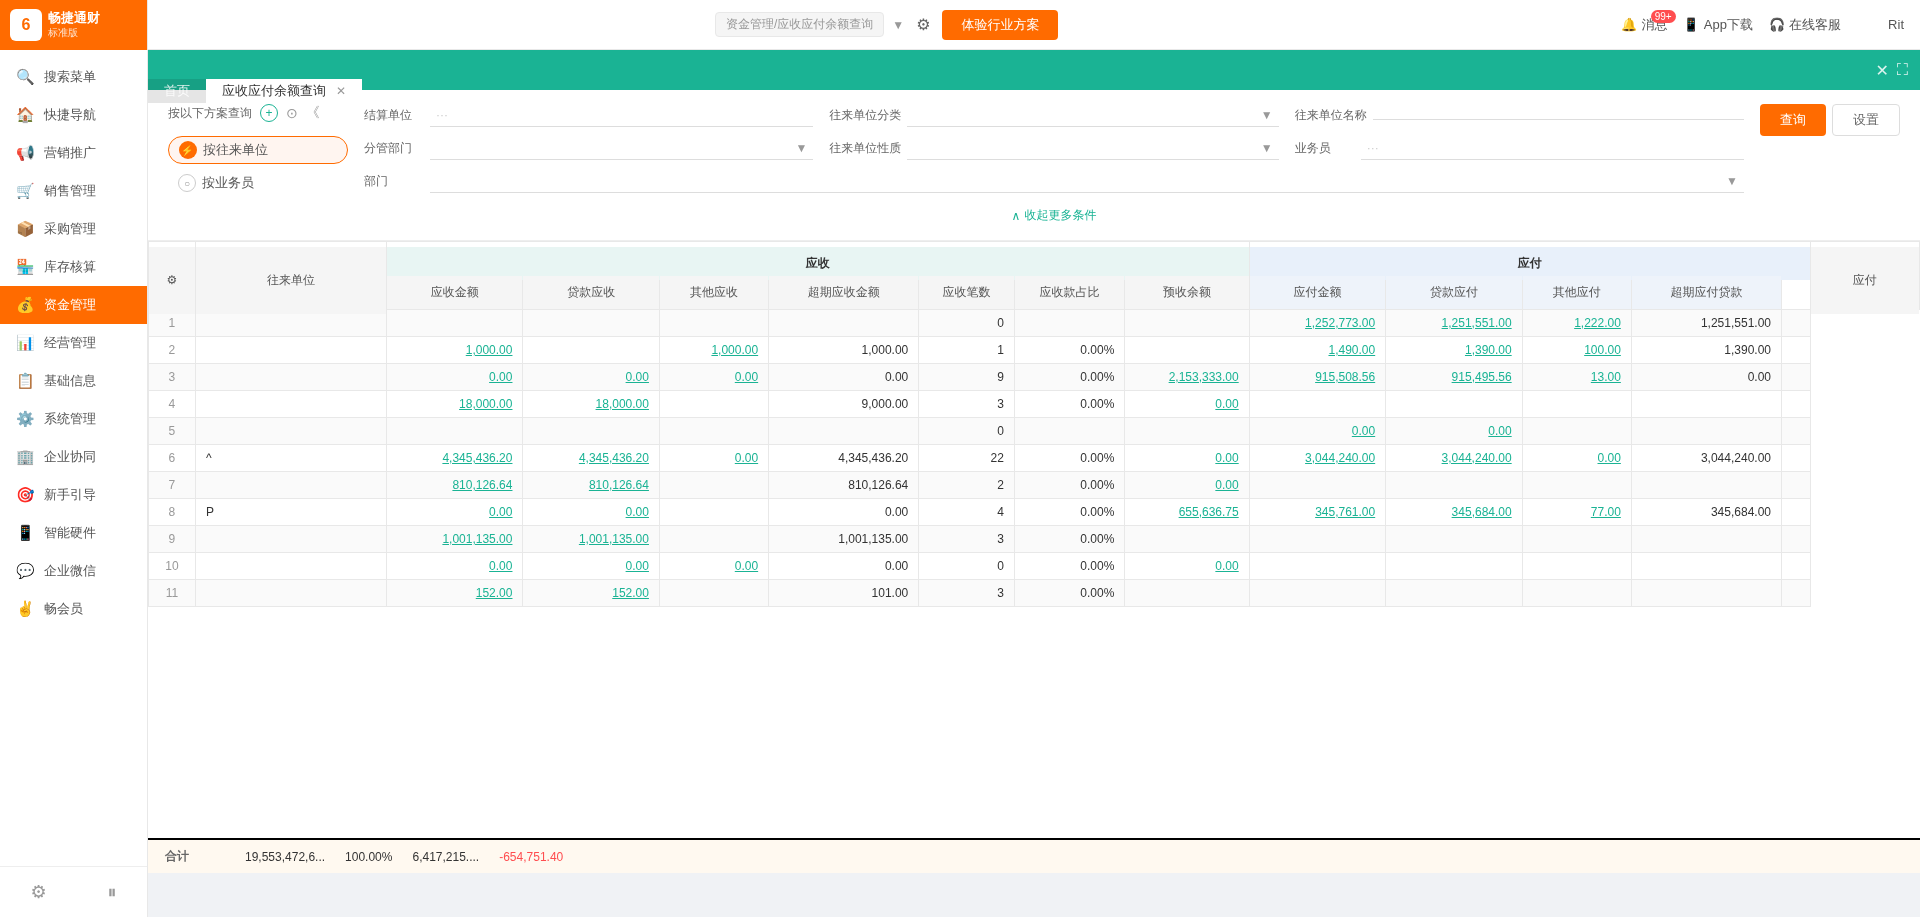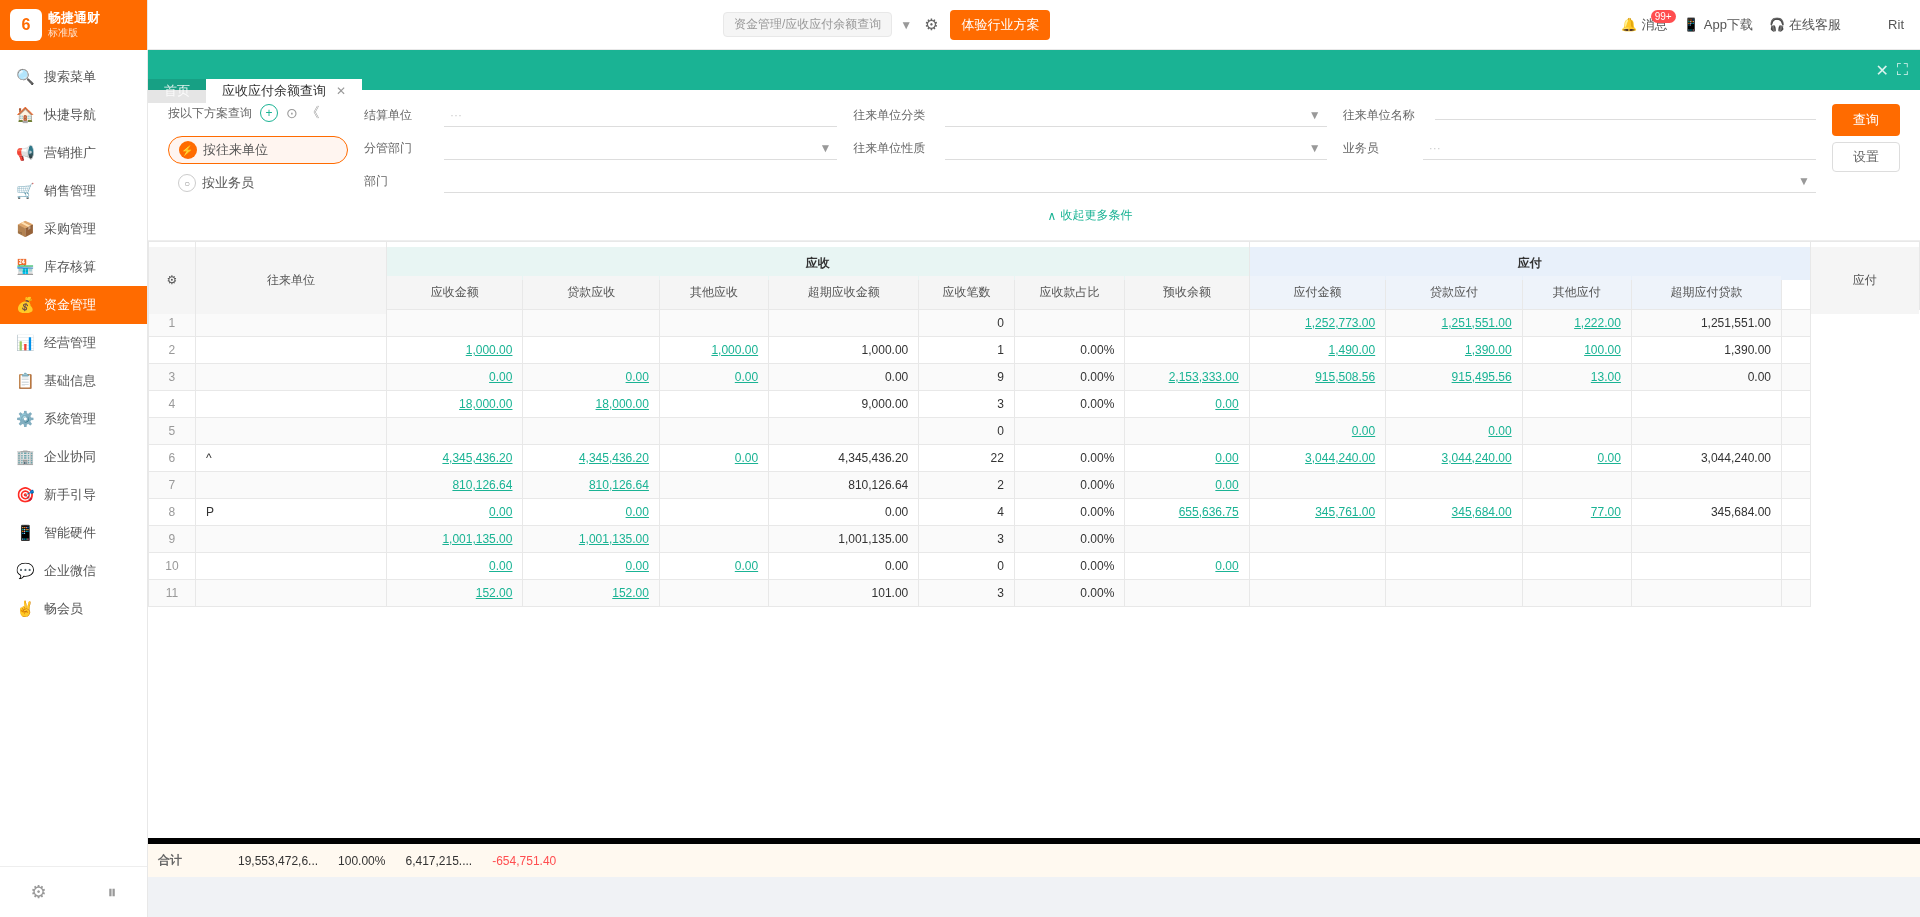--- a/index.html
+++ b/index.html
@@ -28,21 +28,21 @@
 
     
     .top-header {
       position: fixed; left: 148px; top: 0; right: 0; height: 50px; background: #fff; border-bottom: 1px solid #e8e8e8; z-index: 99;
       display: flex; align-items: center; padding: 0 16px; gap: 12px;
     }
     .breadcrumb-area { display: flex; align-items: center; gap: 8px; flex: 1; justify-content: center; }
     .breadcrumb-path { font-size: 12px; color: #999; background: #f5f5f5; border: 1px solid #e8e8e8; border-radius: 4px; padding: 3px 10px; }
     .breadcrumb-arrow { color: #999; font-size: 12px; }
     .gear-icon-btn { color: #666; font-size: 16px; cursor: pointer; padding: 4px; }
-    .promo-btn { background: #ff6b00; color: #fff; border: none; border-radius: 4px; padding: 6px 11px; font-size: 13px; cursor: pointer; white-space: nowrap; }
+    .promo-btn { background: #ff6b00; color: #fff; border: none; border-radius: 4px; padding: 6px 19px; font-size: 13px; cursor: pointer; white-space: nowrap; }
     .header-right { display: flex; align-items: center; gap: 16px; margin-left: auto; }
     .header-action { display: flex; align-items: center; gap: 4px; color: #555; font-size: 13px; cursor: pointer; position: relative; }
     .badge { background: #ff4d4f; color: #fff; font-size: 10px; border-radius: 8px; padding: 1px 4px; position: absolute; top: -6px; right: -8px; }
     .user-name { font-size: 13px; color: #555; margin-left: 31px; }
 
     
     .tab-bar {
       position: fixed; left: 148px; top: 50px; right: 0; height: 40px; background: #1ab394; z-index: 98;
       display: flex; align-items: center; padding: 0;
     }
@@ -77,33 +77,33 @@
     .filter-tab-add { color: #1ab394; border: 1px solid #1ab394; border-radius: 50%; width: 18px; height: 18px; display: flex; align-items: center; justify-content: center; font-size: 12px; cursor: pointer; }
     .filter-tab-set { color: #999; font-size: 14px; cursor: pointer; }
     .filter-tab-collapse { color: #999; font-size: 14px; cursor: pointer; }
     .filter-option { display: flex; align-items: center; gap: 6px; padding: 4px 10px; border-radius: 16px; cursor: pointer; color: #555; font-size: 13px; }
     .filter-option.active { background: #fff5f0; border: 1px solid #ff6b00; }
     .filter-option-icon { width: 18px; height: 18px; border-radius: 50%; background: #ff6b00; display: flex; align-items: center; justify-content: center; color: #fff; font-size: 10px; }
     .filter-option-icon2 { width: 18px; height: 18px; border-radius: 50%; border: 1px solid #ccc; display: flex; align-items: center; justify-content: center; color: #999; font-size: 10px; }
 
     .filter-rows { display: flex; flex-direction: column; gap: 10px; }
     .filter-row { display: flex; align-items: center; gap: 16px; }
-    .filter-field { display: flex; align-items: center; gap: 20px; flex: 1; }
+    .filter-field { display: flex; align-items: center; gap: 6px; flex: 1; }
     .filter-label { color: #666; font-size: 12px; white-space: nowrap; min-width: 60px; }
     .filter-input {
       flex: 1; border: none; border-bottom: 1px solid #ddd; padding: 4px 6px; font-size: 12px; color: #333; background: transparent; outline: none;
       display: flex; align-items: center; justify-content: space-between; cursor: pointer;
     }
     .filter-select {
       flex: 1; border: none; border-bottom: 1px solid #ddd; padding: 4px 6px; font-size: 12px; color: #333; background: transparent; outline: none;
       display: flex; align-items: center; justify-content: space-between;
     }
     .collapse-btn { display: flex; align-items: center; justify-content: center; color: #1ab394; font-size: 12px; cursor: pointer; padding: 6px; gap: 4px; }
 
-    .action-buttons { display: flex; flex-direction: column; gap: 6px; margin-left: auto; }
+    .action-buttons { display: flex; flex-direction: row; gap: 6px; margin-left: auto; }
     .query-btn { background: #ff6b00; color: #fff; border: none; border-radius: 4px; padding: 7px 20px; font-size: 13px; cursor: pointer; }
     .setting-btn { background: #fff; color: #666; border: 1px solid #ddd; border-radius: 4px; padding: 5px 20px; font-size: 13px; cursor: pointer; }
 
     
     .table-container {
       background: #fff; margin: 0; overflow: auto;
       height: calc(100vh - 90px - 60px - 130px - 40px);
     }
     table { width: 100%; border-collapse: collapse; font-size: 12px; }
     thead th {
@@ -116,21 +116,21 @@
     }
     tbody tr:nth-child(odd) td { background: #fafafa; }
     td.number { text-align: right; }
     td.link { color: #1ab394; text-decoration: underline; cursor: pointer; text-align: right; }
     td.left { text-align: left; }
     .row-num { color: #999; }
     .settings-cell { background: #f5f5f5 !important; }
 
     
     .table-footer {
-      background: #fff9f0; border-top: 6px solid #000000; padding: 8px 10px;
+      background: #fff9f0; border-top: 2px solid #000000; padding: 8px 17px;
       display: flex; align-items: center; gap: 20px;
     }
     .footer-label { color: #666; font-weight: bold; min-width: 60px; }
     .footer-value { color: #333; }
     .footer-value.negative { color: #ff4d4f; }
 
     
     .table-container::-webkit-scrollbar { width: 8px; height: 8px; }
     .table-container::-webkit-scrollbar-track { background: #f1f1f1; }
     .table-container::-webkit-scrollbar-thumb { background: #ccc; border-radius: 4px; }

